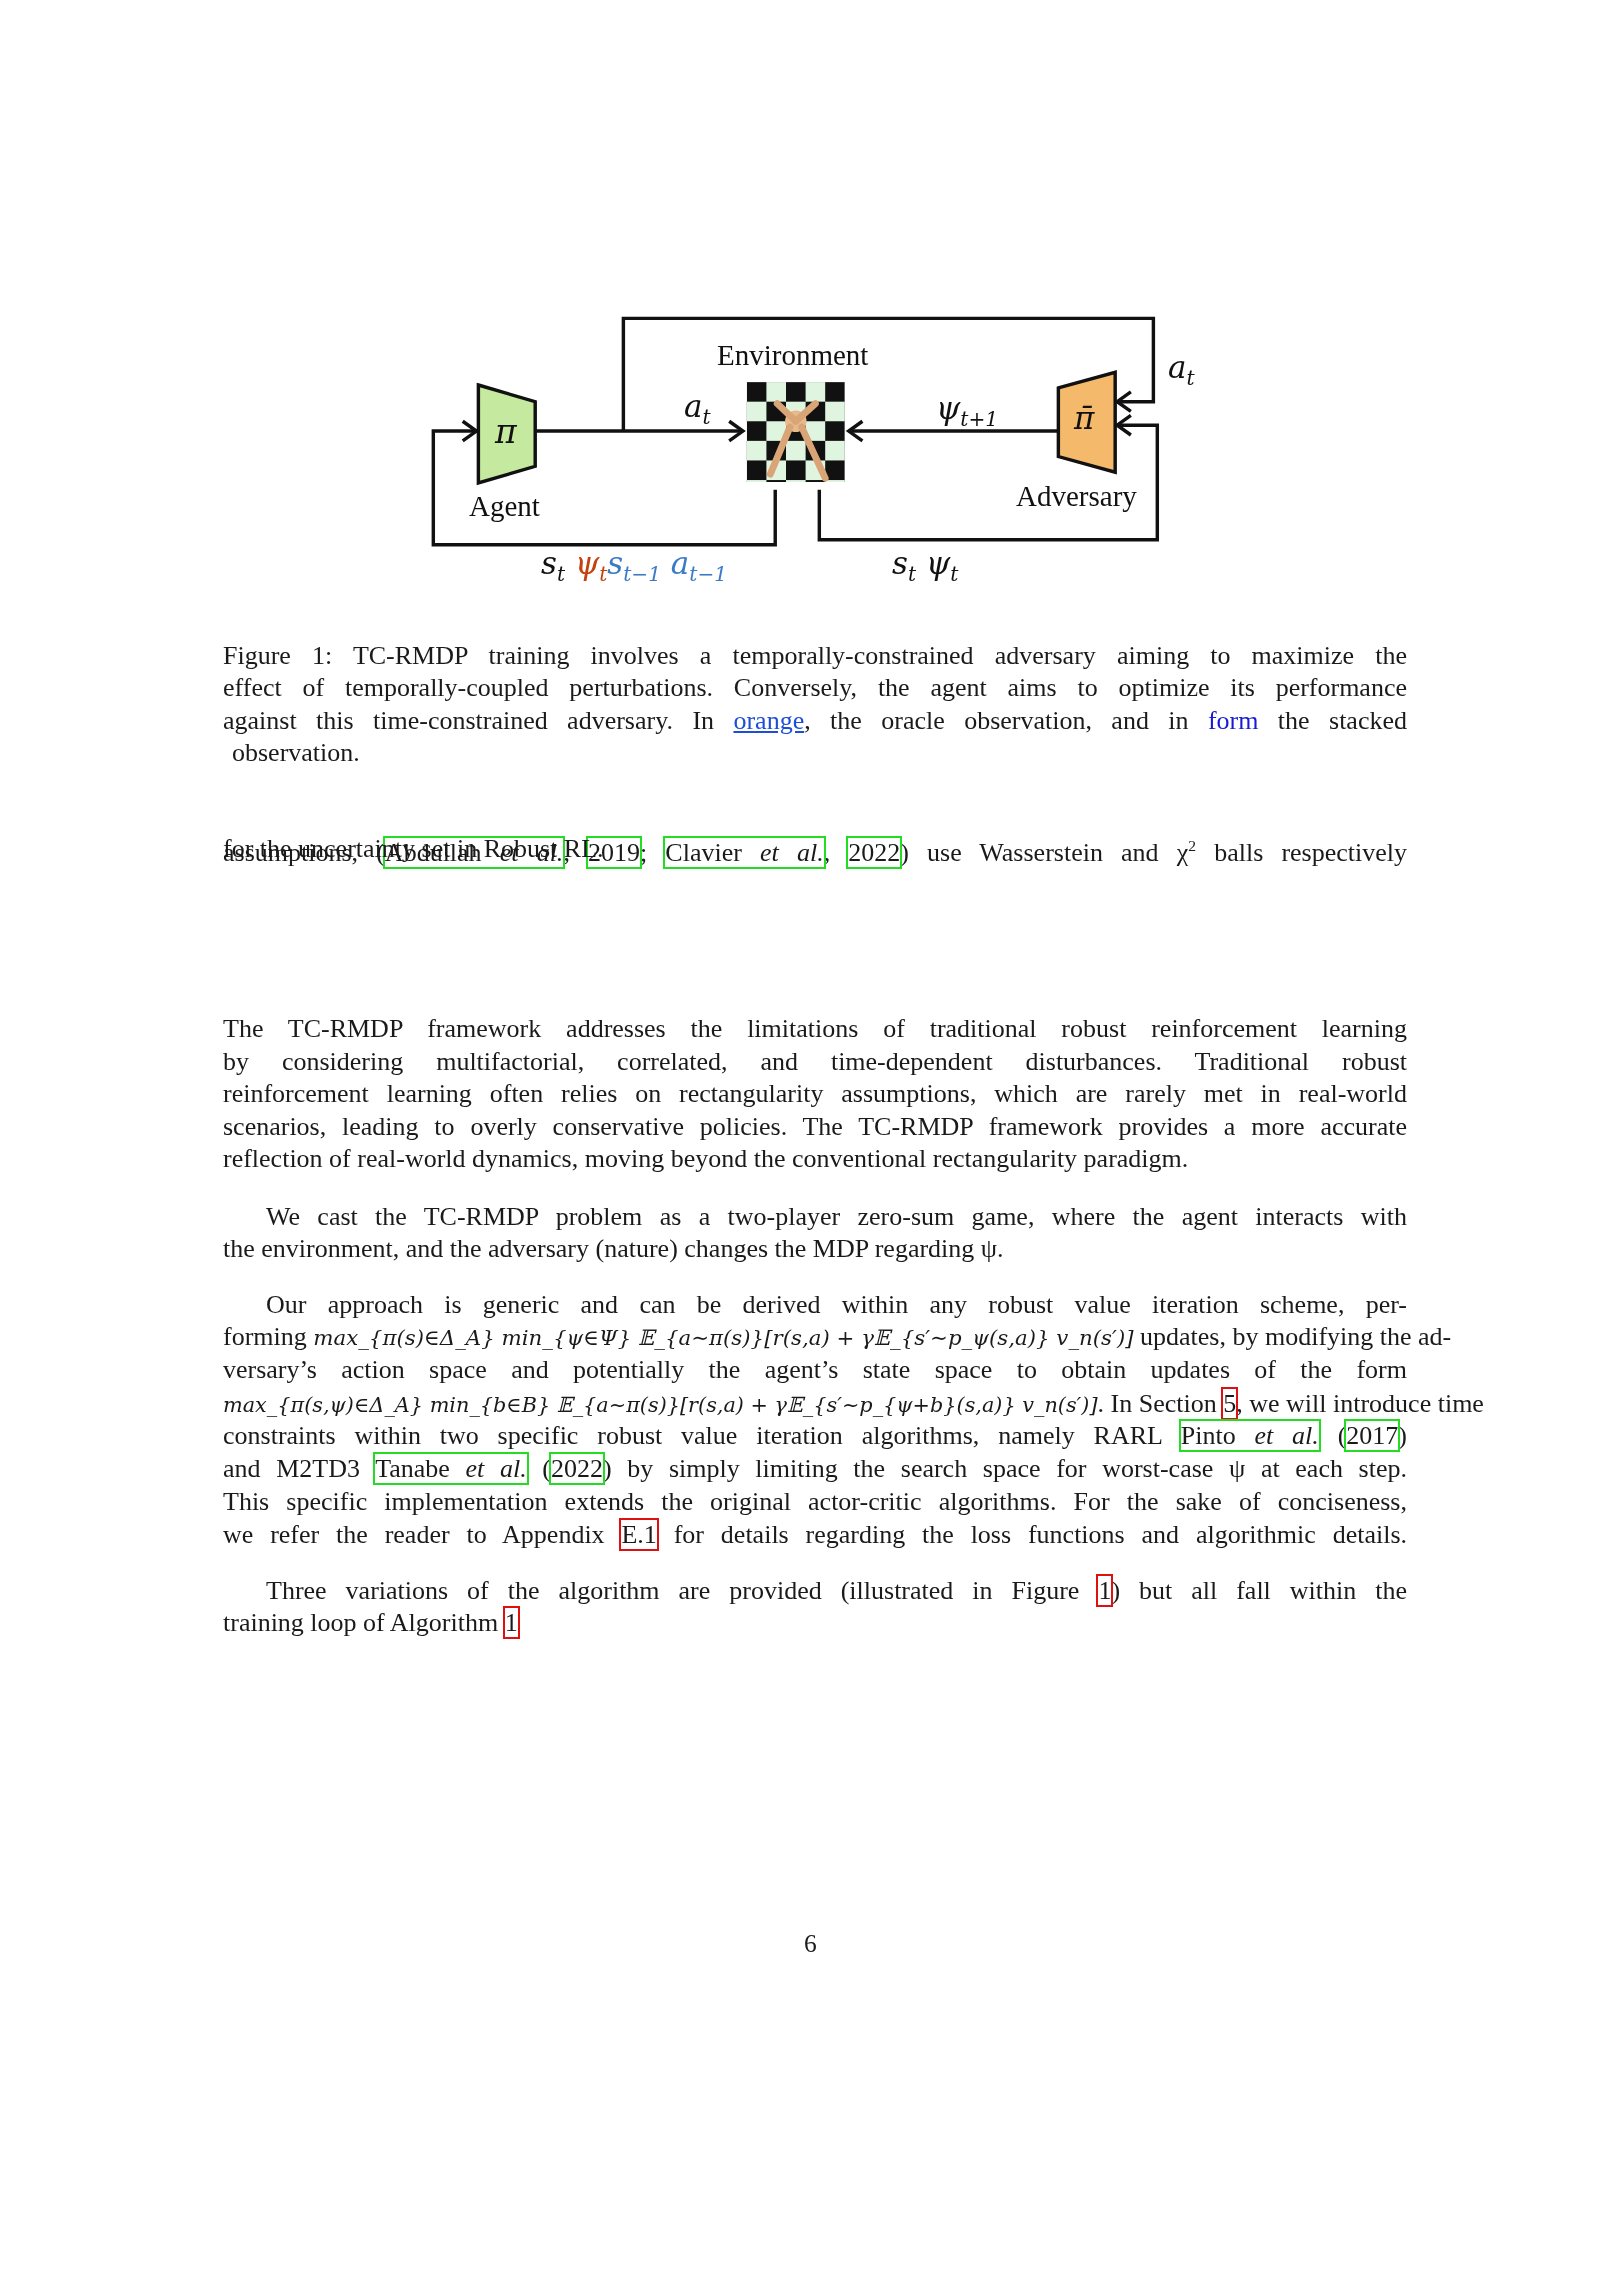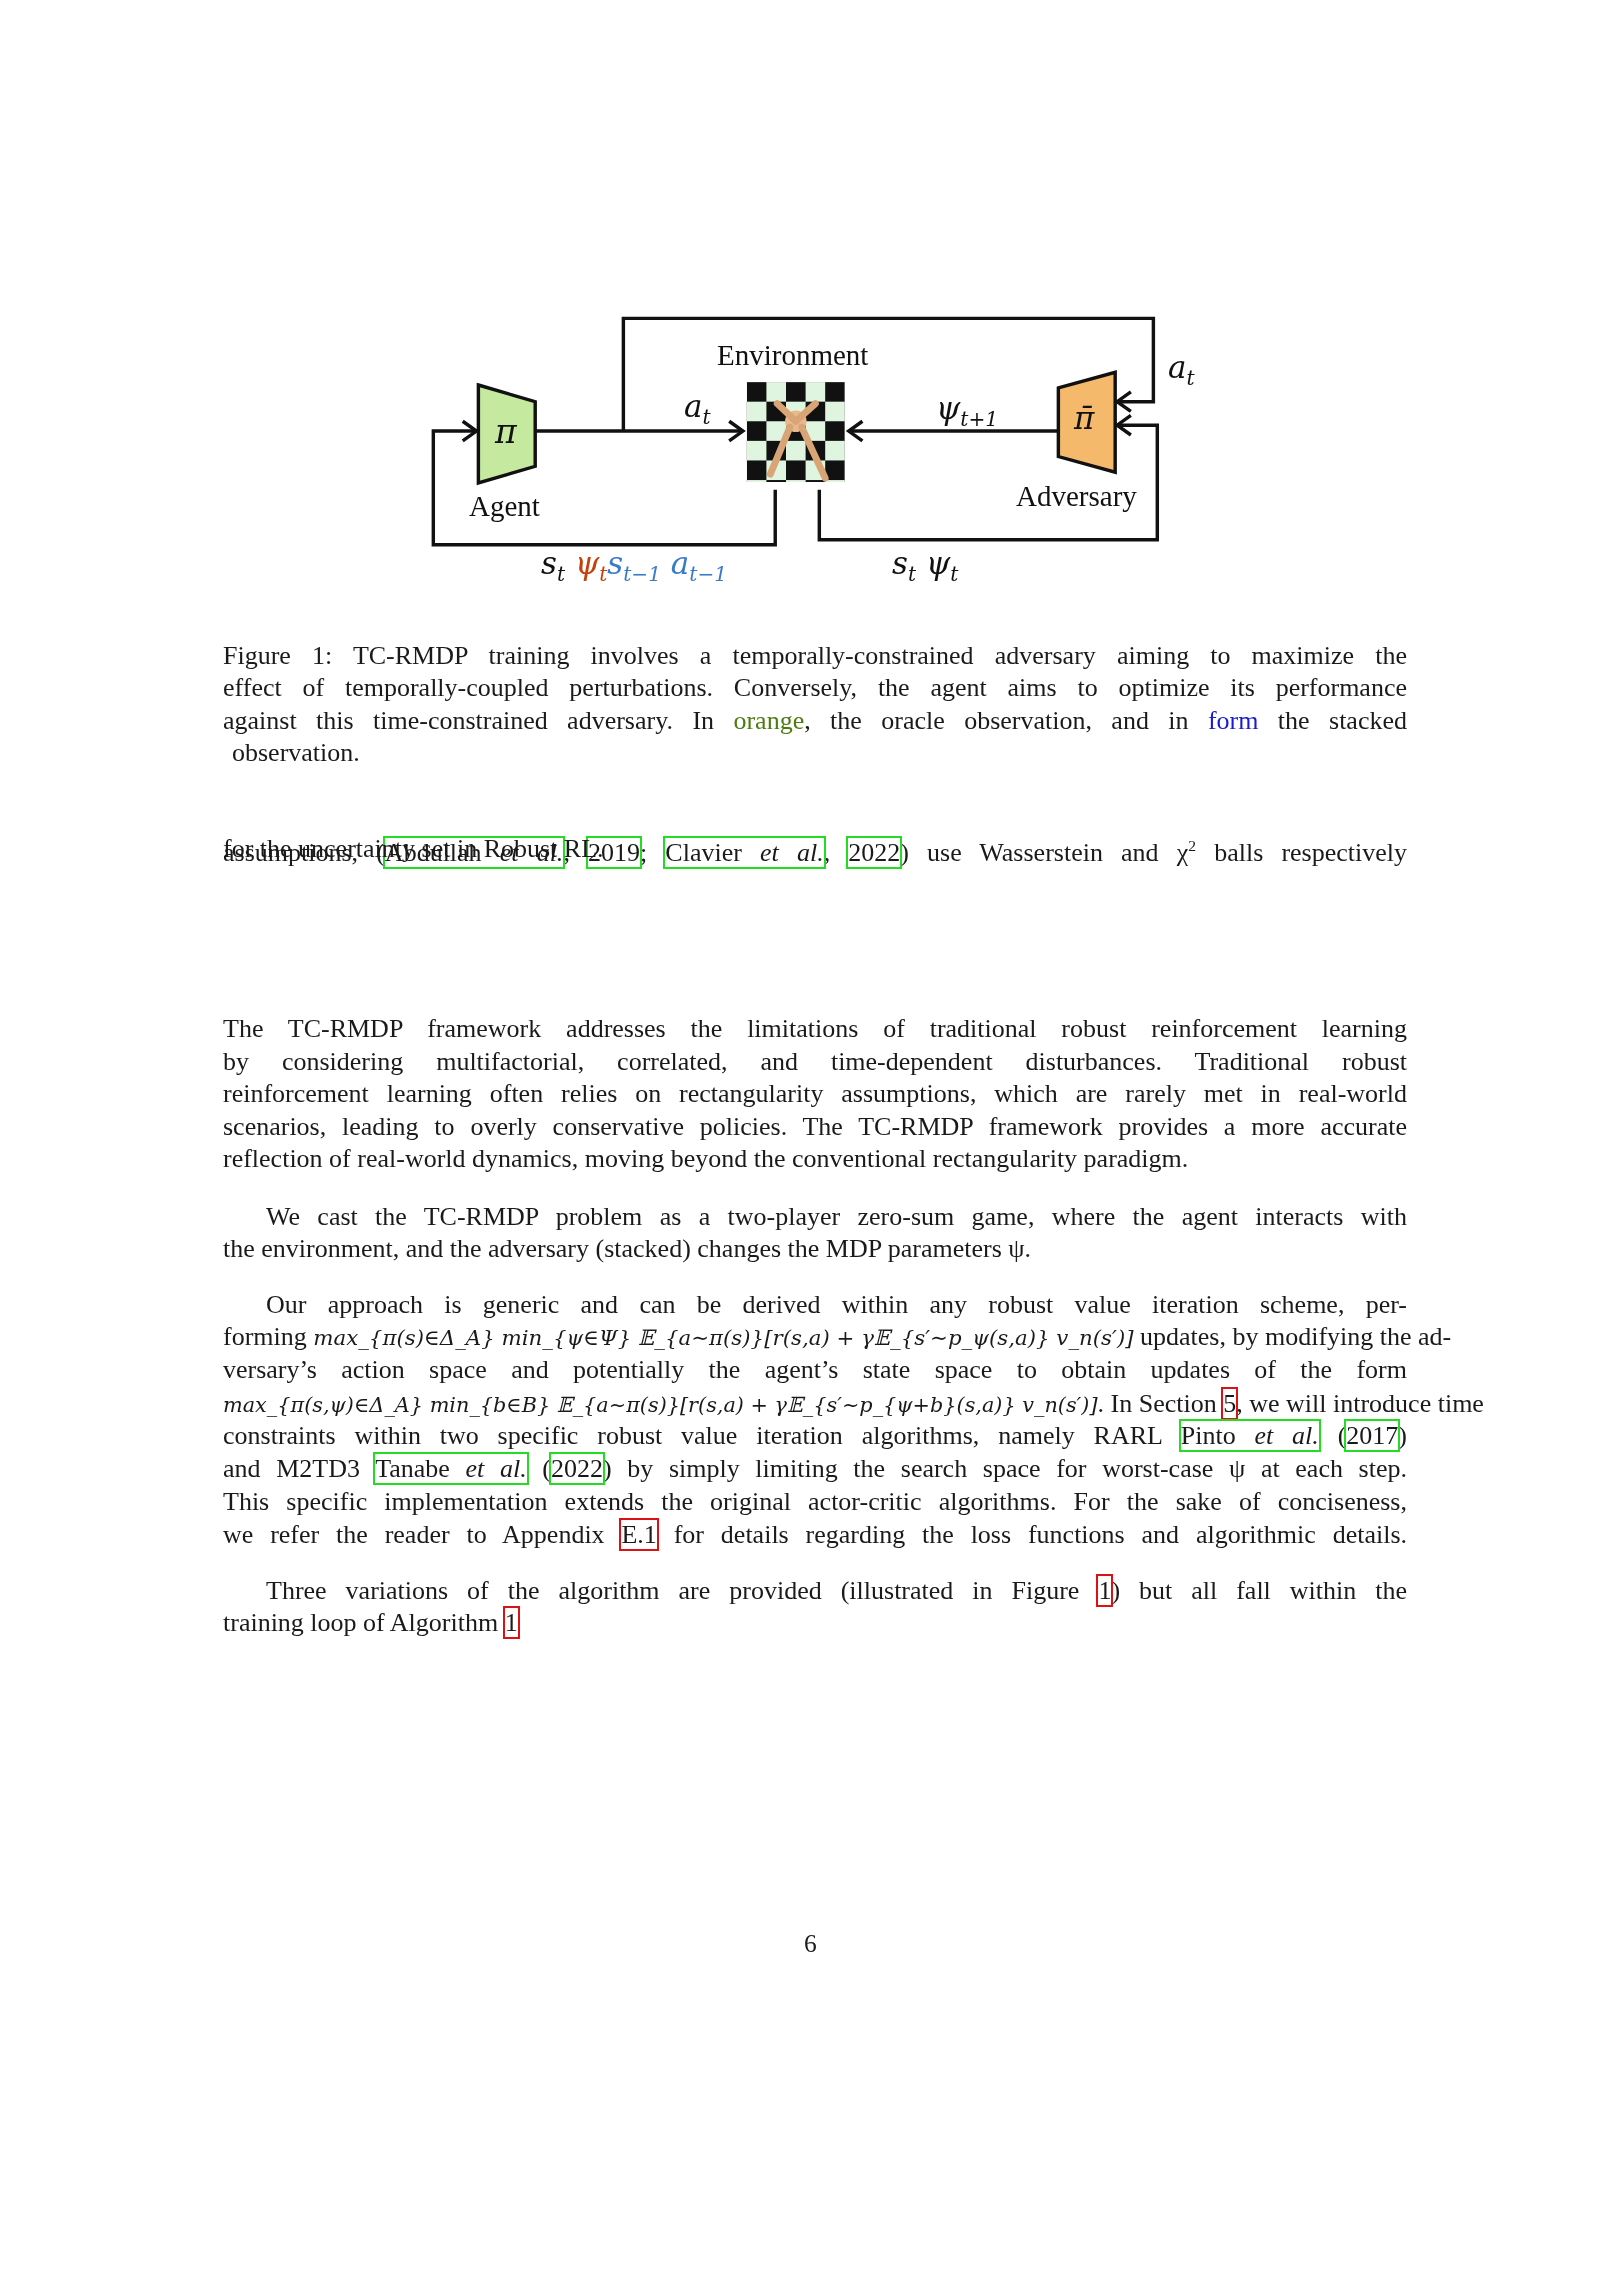--- a/index.html
+++ b/index.html
@@ -14,21 +14,21 @@
   .math { font-family: "DejaVu Serif", serif; font-style: italic; white-space: nowrap; position: absolute; color: #111; }
   .math sub { font-size: 0.65em; vertical-align: -0.35em; font-style: italic; }
   .c-orange { color: #c2410c; text-align: center; }
   .c-blue { color: #3a7bc8; }
 
   
   .line { position: absolute; left: 223px; width: 1184px; font-family: "Liberation Serif", serif;
           font-size: 26px; line-height: 32px; white-space: nowrap; color: #1a1a1a; }
   .justify { text-align: justify; text-align-last: justify; }
   .indent { padding-left: 43px; width: 1141px; }
-  .caption-orange { color: #4d7c0f; }
+  .caption-orange { color: #1d4ed8; text-decoration: underline; }
   .caption-blue { color: #1a1ad6; }
   .cite { outline: 2.5px solid #22dd22; outline-offset: 0px; }
   .ref { outline: 2.5px solid #dd1111; outline-offset: 0px; }
   .heading { position: absolute; left: 223px; top: 941px; font-family: "Liberation Serif", serif;
              font-weight: bold; font-size: 37px; color: #111; white-space: nowrap; }
   .heading .num { display: inline-block; width: 67px; }
   .pagenum { position: absolute; left: 804px; top: 1929px; font-family: "Liberation Serif", serif; font-size: 25.5px; }
   i { font-style: italic; }
   .m { font-family: "DejaVu Serif", serif; font-style: italic; font-size: 0.92em; margin-top: 8px; }
 </style>
@@ -119,21 +119,21 @@
   <div>
     <div class="line justify" style="top:1013px;">The TC-RMDP framework addresses the limitations of traditional robust reinforcement learning</div>
     <div class="line justify" style="top:1046px;">by considering multifactorial, correlated, and time-dependent disturbances.  Traditional robust</div>
     <div class="line justify" style="top:1078px;">reinforcement learning often relies on rectangularity assumptions, which are rarely met in real-world</div>
     <div class="line justify" style="top:1111px;">scenarios, leading to overly conservative policies. The TC-RMDP framework provides a more accurate</div>
     <div class="line" style="top:1143px;">reflection of real-world dynamics, moving beyond the conventional rectangularity paradigm.</div>
   </div>
 
   <div>
     <div class="line justify indent" style="top:1201px;">We cast the TC-RMDP problem as a two-player zero-sum game, where the agent interacts with</div>
-    <div class="line" style="top:1233px;">the environment, and the adversary (stacked) changes the MDP parameters ψ.</div>
+    <div class="line" style="top:1233px;">the environment, and the adversary (nature) changes the MDP regarding ψ.</div>
   </div>
 
   <div>
     <div class="line justify indent" style="top:1289px;">Our approach is generic and can be derived within any robust value iteration scheme, per-</div>
     <div class="line justify" style="top:1321px;"><span>forming </span><span class="m" style="font-size:0.82em;">max_{π(s)∈Δ_A} min_{ψ∈Ψ} 𝔼_{a∼π(s)}[r(s,a) + γ𝔼_{s′∼p_ψ(s,a)} v_n(s′)]</span><span> updates, by modifying the ad-</span></div>
     <div class="line justify" style="top:1354px;">versary’s action space and potentially the agent’s state space to obtain updates of the form</div>
     <div class="line justify" style="top:1388px;"><span class="m" style="font-size:0.8em;">max_{π(s,ψ)∈Δ_A} min_{b∈B} 𝔼_{a∼π(s)}[r(s,a) + γ𝔼_{s′∼p_{ψ+b}(s,a)} v_n(s′)]</span><span>.  In Section </span><a class="ref">5</a><span>, we will introduce time</span></div>
     <div class="line justify" style="top:1420px;"><span>constraints within two specific robust value iteration algorithms, namely RARL </span><a class="cite"><span>Pinto </span><i>et al.</i></a><span> (</span><a class="cite">2017</a><span>)</span></div>
     <div class="line justify" style="top:1453px;"><span>and M2TD3 </span><a class="cite"><span>Tanabe </span><i>et al.</i></a><span> (</span><a class="cite">2022</a><span>) by simply limiting the search space for worst-case ψ at each step.</span></div>
     <div class="line justify" style="top:1486px;">This specific implementation extends the original actor-critic algorithms. For the sake of conciseness,</div>

